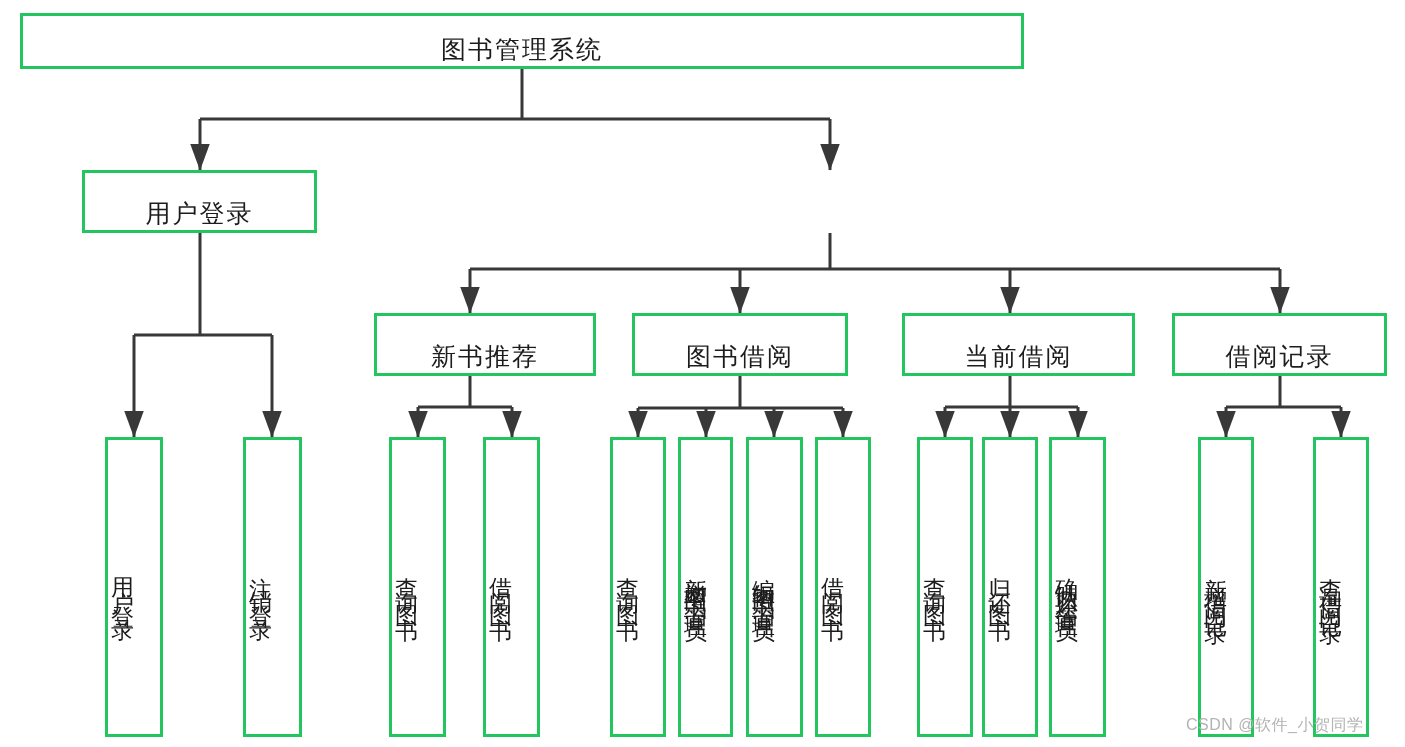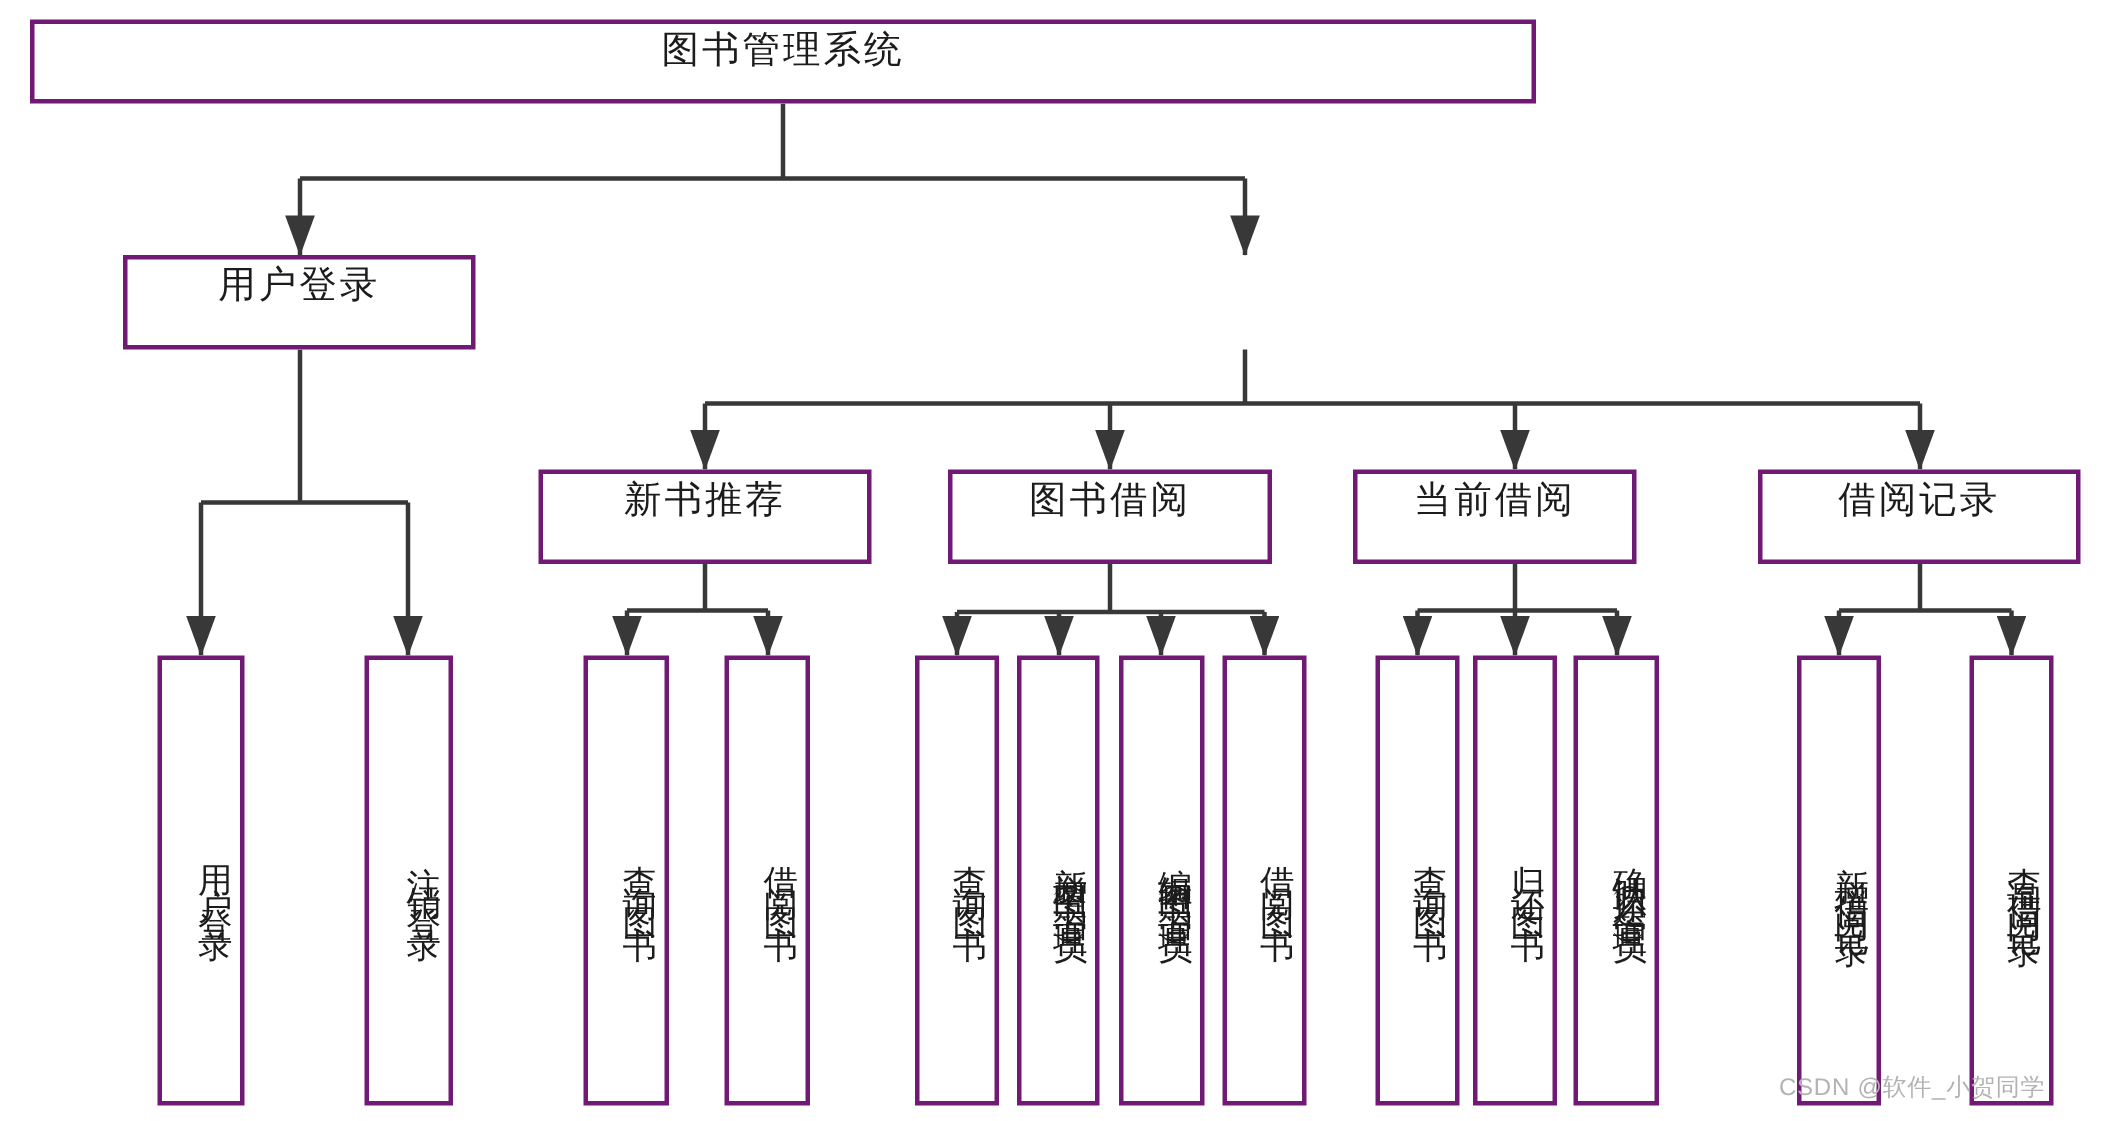--- a/index.html
+++ b/index.html
@@ -8,23 +8,23 @@
     width:1405px;height:747px;
     background:#ffffff;
     font-family:"Liberation Sans", sans-serif;
     overflow:hidden;
   }
   .connectors{position:absolute;left:0;top:0;z-index:1;}
   .box{
     position:absolute;
     box-sizing:border-box;
     background:#ffffff;
-    border:3px solid #701a75;
+    border:3px solid #22c55e;
     display:flex;
-    align-items:flex-start;
+    align-items:flex-end;
     justify-content:center;
     color:#1c1c1c;
     z-index:2;
   }
   .hbox{font-size:25px;letter-spacing:2px;}
   .vbox{
     font-size:23px;
     writing-mode:vertical-rl;
     text-orientation:mixed;
     letter-spacing:6px;
@@ -86,27 +86,27 @@
   </svg>
 
   <div class="box hbox" style="left:20px;top:13px;width:1004px;height:56px">
     <span class="lbl">图书管理系统</span>
   </div>
 
   <div class="box hbox" style="left:82px;top:170px;width:235px;height:63px">
     <span class="lbl">用户登录</span>
   </div>
 
-  <div class="box hbox" style="left:359px;top:313px;width:222px;height:63px">
+  <div class="box hbox" style="left:374px;top:313px;width:222px;height:63px">
     <span class="lbl">新书推荐</span>
   </div>
   <div class="box hbox" style="left:632px;top:313px;width:216px;height:63px">
     <span class="lbl">图书借阅</span>
   </div>
-  <div class="box hbox" style="left:902px;top:313px;width:189px;height:63px">
+  <div class="box hbox" style="left:902px;top:313px;width:233px;height:63px">
     <span class="lbl">当前借阅</span>
   </div>
   <div class="box hbox" style="left:1172px;top:313px;width:215px;height:63px">
     <span class="lbl">借阅记录</span>
   </div>
 
   <div class="box vbox wide" style="left:105px;top:437px;width:58px;height:300px">
     <span class="lbl">用户登录</span>
   </div>
   <div class="box vbox wide" style="left:243px;top:437px;width:59px;height:300px">

